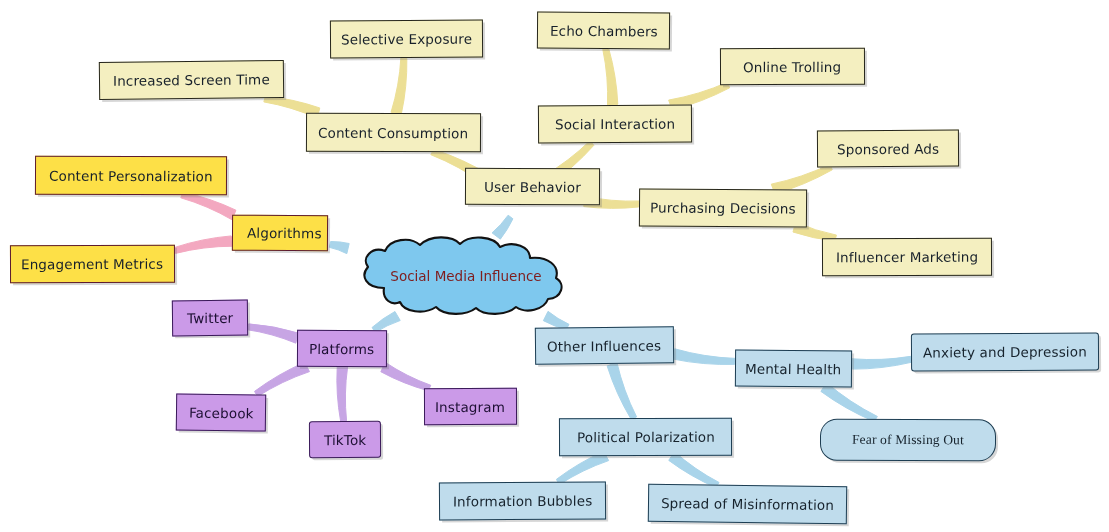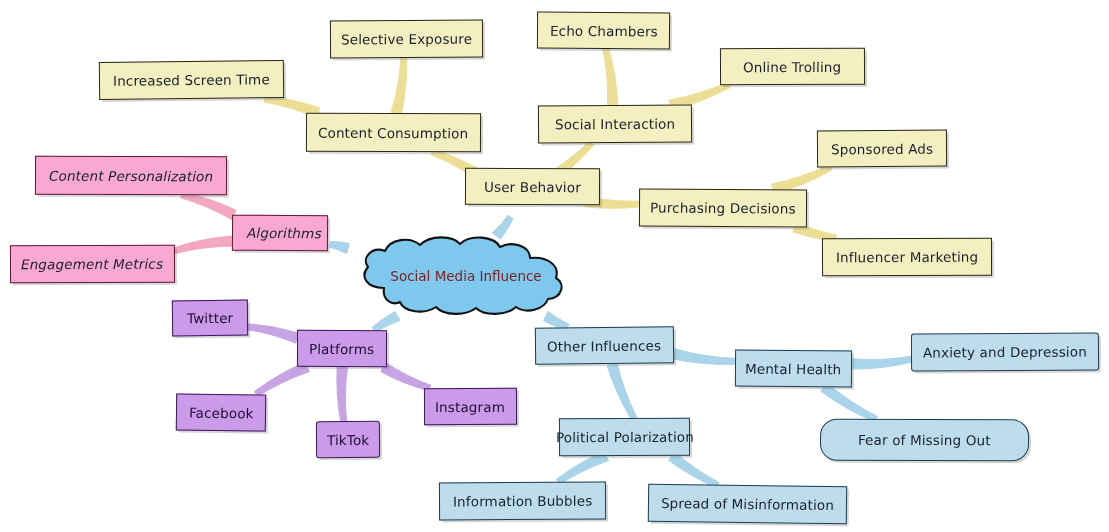--- a/index.html
+++ b/index.html
@@ -47,21 +47,21 @@
     color: #17202a;
     box-shadow: 2.5px 2.5px 0 -0.5px rgba(120,120,120,0.30);
   }
   .node .nlabel {
     display: block;
     padding: 0 4px;
     transform: skewX(-0.6deg);
   }
   
   .node.yellow  { background: #f4efc0; border-color: #26261c; }
-  .node.pink    { background: #f9a8d4; border-color: #5c1b30; font-style: italic; }
+  .node.pink    { background: #fde047; border-color: #5c1b30; }
   .node.purple  { background: #cb9ae8; border-color: #3a1a59; color:#1d0f33; }
   .node.blue    { background: #bfdcec; border-color: #1d3d52; color:#16222c; }
 
   .node.rounded { border-radius: 17px; }
   .node.softcorner { border-radius: 3px; }
 
   
   .j1 { transform: rotate(-0.35deg); }
   .j2 { transform: rotate(0.4deg); }
   .j3 { transform: rotate(-0.6deg); }
@@ -165,21 +165,21 @@
       </div>
       <div class="node yellow j6 " style="left: 720px; top: 48px; width: 145px; height: 37px;">
         <span class="nlabel">Online Trolling</span>
       </div>
       <div class="node yellow j4 " style="left: 465px; top: 168px; width: 135px; height: 37px; text-align: center;">
         <span class="nlabel">User Behavior</span>
       </div>
       <div class="node yellow j2 " style="left: 639px; top: 189px; width: 168px; height: 38px;">
         <span class="nlabel">Purchasing Decisions</span>
       </div>
-      <div class="node yellow j1 " style="left: 817px; top: 130px; width: 130px; height: 37px; text-align: right;">
+      <div class="node yellow j1 " style="left: 817px; top: 130px; width: 142px; height: 37px; text-align: right;">
         <span class="nlabel">Sponsored Ads</span>
       </div>
       <div class="node yellow j6 " style="left: 822px; top: 238px; width: 170px; height: 38px;">
         <span class="nlabel">Influencer Marketing</span>
       </div>
       <div class="node pink j4 " style="left: 35px; top: 156px; width: 192px; height: 39px;">
         <span class="nlabel">Content Personalization</span>
       </div>
       <div class="node pink j2 " style="left: 232px; top: 215px; width: 96px; height: 36px; padding-left: 8px;">
         <span class="nlabel">Algorithms</span>
@@ -189,39 +189,39 @@
       </div>
       <div class="node purple j3 " style="left: 172px; top: 300px; width: 76px; height: 36px;">
         <span class="nlabel">Twitter</span>
       </div>
       <div class="node purple j4 " style="left: 297px; top: 330px; width: 90px; height: 37px;">
         <span class="nlabel">Platforms</span>
       </div>
       <div class="node purple j5 " style="left: 176px; top: 394px; width: 90px; height: 37px;">
         <span class="nlabel">Facebook</span>
       </div>
-      <div class="node purple j1 softcorner" style="left: 316px; top: 421px; width: 64px; height: 37px;">
+      <div class="node purple j1 softcorner" style="left: 309px; top: 421px; width: 72px; height: 37px;">
         <span class="nlabel">TikTok</span>
       </div>
       <div class="node purple j6 " style="left: 424px; top: 388px; width: 93px; height: 37px;">
         <span class="nlabel">Instagram</span>
       </div>
       <div class="node blue j3 " style="left: 535px; top: 327px; width: 139px; height: 37px;">
         <span class="nlabel">Other Influences</span>
       </div>
       <div class="node blue j2 " style="left: 735px; top: 350px; width: 117px; height: 37px;">
         <span class="nlabel">Mental Health</span>
       </div>
       <div class="node blue j1 softcorner" style="left: 911px; top: 333px; width: 188px; height: 38px;">
         <span class="nlabel">Anxiety and Depression</span>
       </div>
-      <div class="node blue j4 rounded" style="left: 820px; top: 419px; width: 209px; height: 42px;">
+      <div class="node blue j4 rounded" style="left: 820px; top: 419px; width: 176px; height: 42px; font-family: Liberation Serif, serif;">
         <span class="nlabel">Fear of Missing Out</span>
       </div>
-      <div class="node blue j6 " style="left: 559px; top: 418px; width: 131px; height: 38px;">
+      <div class="node blue j6 " style="left: 559px; top: 418px; width: 173px; height: 38px;">
         <span class="nlabel">Political Polarization</span>
       </div>
       <div class="node blue j1 " style="left: 439px; top: 482px; width: 167px; height: 38px;">
         <span class="nlabel">Information Bubbles</span>
       </div>
       <div class="node blue j5 " style="left: 648px; top: 485px; width: 199px; height: 38px;">
         <span class="nlabel">Spread of Misinformation</span>
       </div>
     </div>
 </div>

